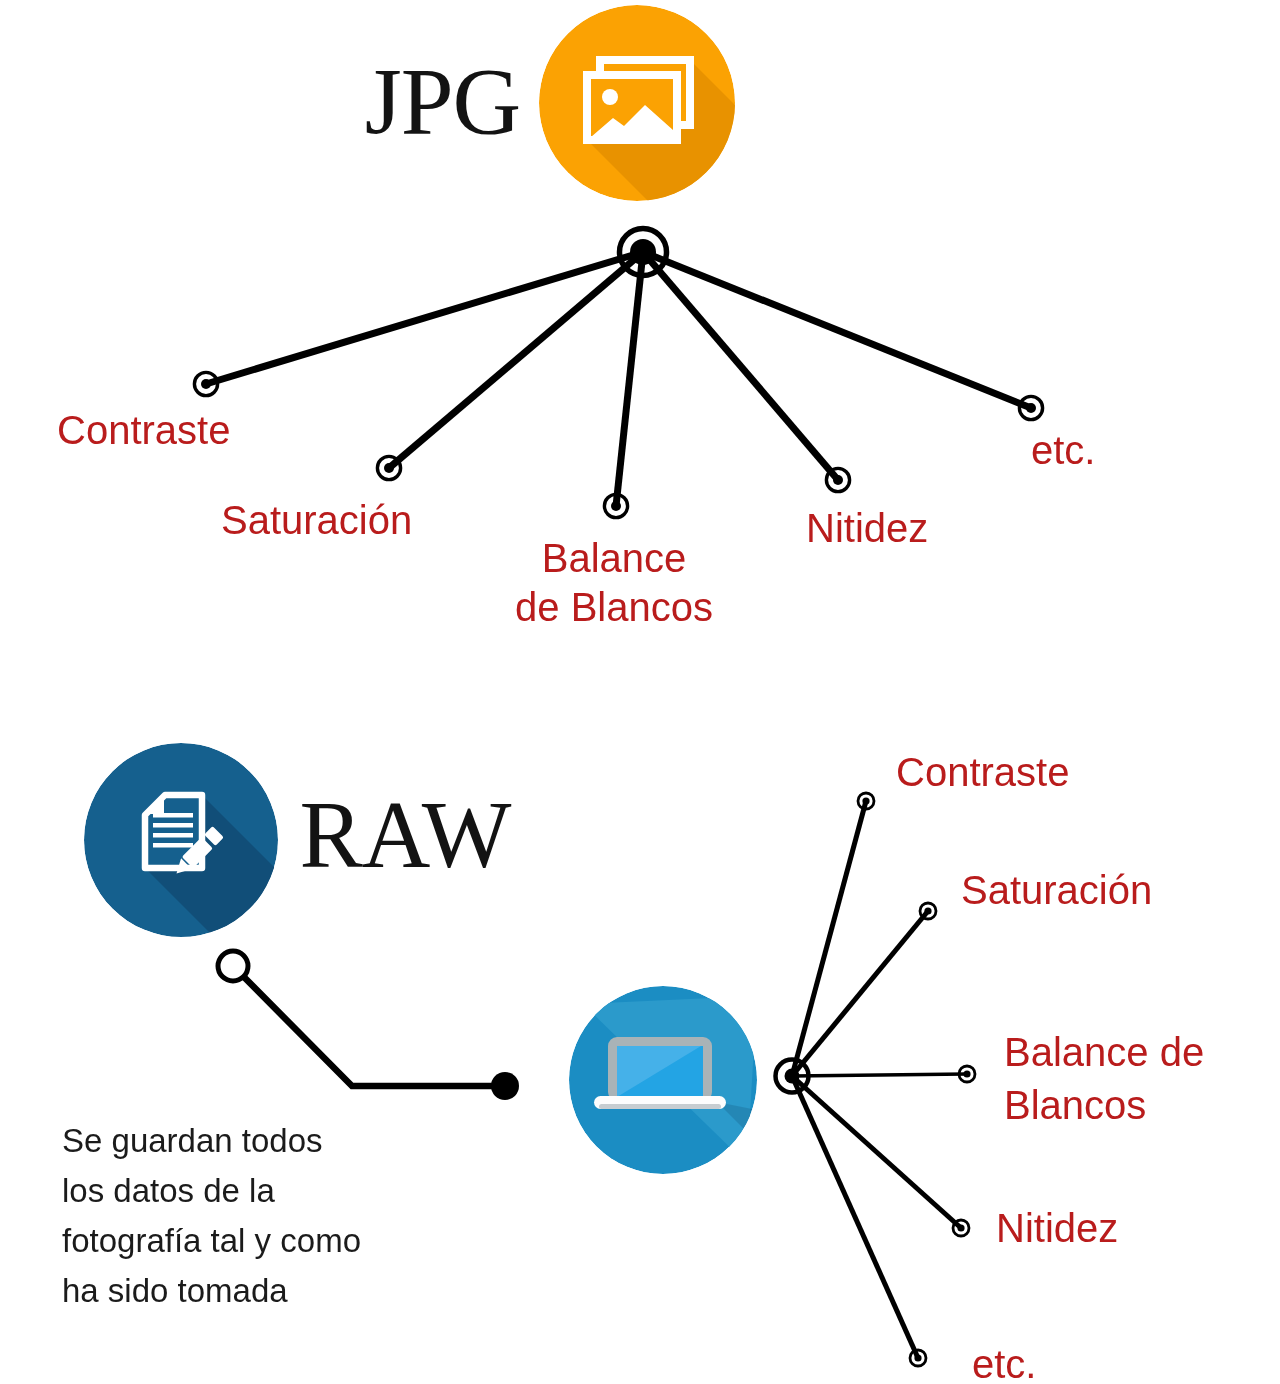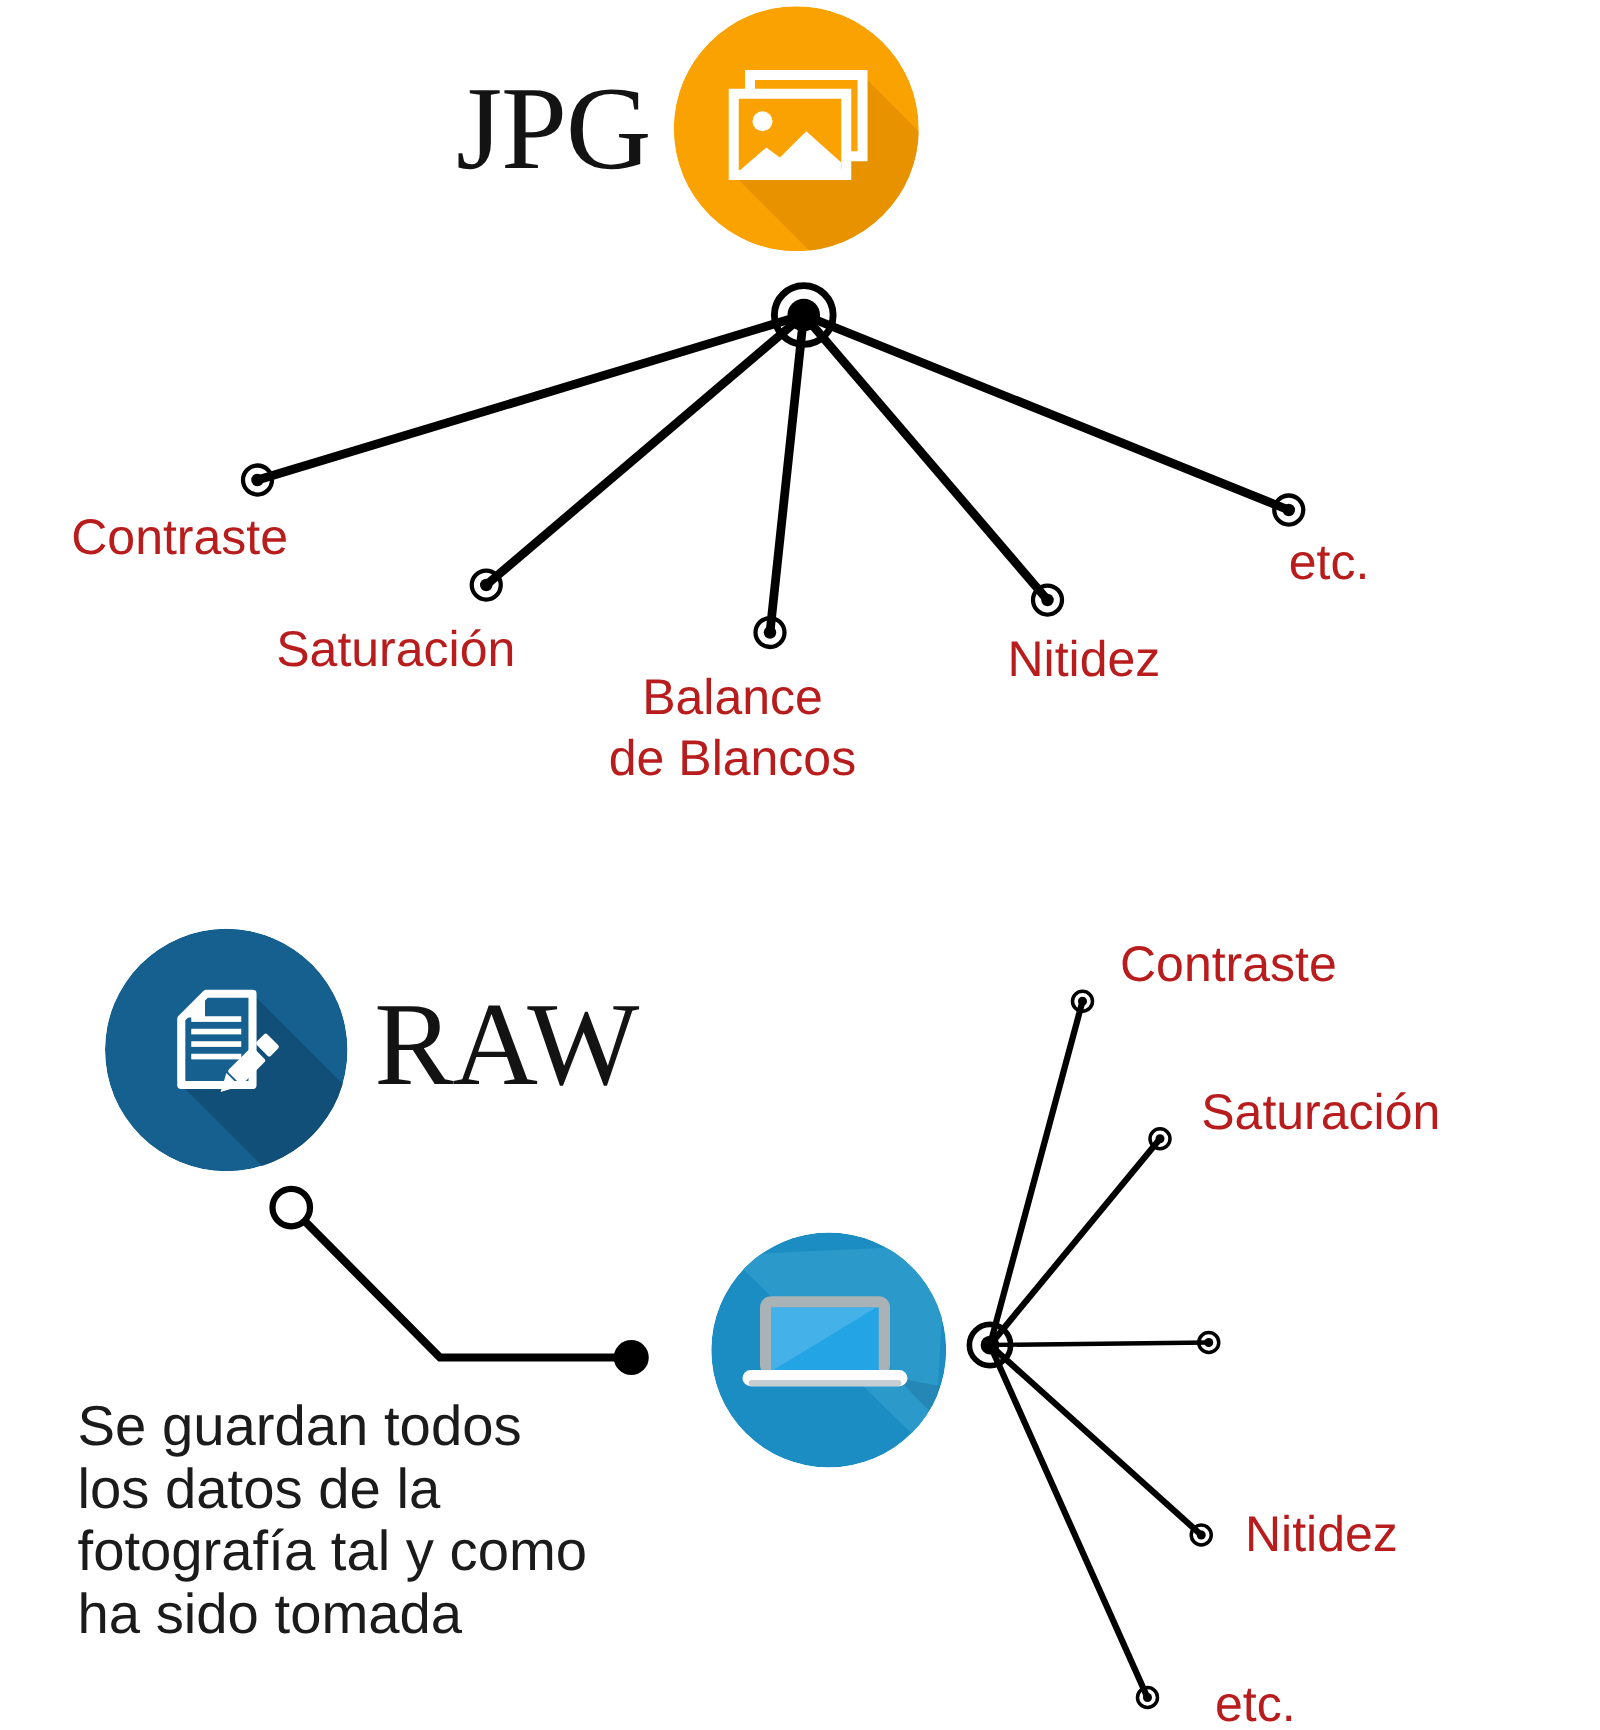--- a/index.html
+++ b/index.html
@@ -12,21 +12,21 @@
     position:absolute;font-size:40px;line-height:1.22;color:#b91c1c;
     white-space:pre-line;
   }
   .label.center{text-align:center;}
   .title{
     position:absolute;font-family:"Liberation Serif","DejaVu Serif",serif;
     font-size:95px;line-height:1;color:#131313;text-align:center;
     letter-spacing:-1px;
   }
   .desc{
-    position:absolute;font-size:45px;line-height:50px;color:#1b1b1b;
+    position:absolute;font-size:33px;line-height:50px;color:#1b1b1b;
     white-space:pre-line;
   }
   svg{display:block;}
   .connector-layer{position:absolute;left:0;top:0;}
 </style>
 </head>
 <body>
 
 <div class="canvas">
 
@@ -172,27 +172,29 @@
       <rect x="25" y="110" width="132" height="13" rx="6.5" fill="#fdfdfd"></rect>
       <rect x="30" y="118" width="122" height="5" rx="2.5" fill="#C7CDD1"></rect>
     </g>
   </svg>
 
   <div class="title" style="left:355px;top:55px;width:175px;">JPG</div>
   <div class="title" style="left:290px;top:788px;width:230px;text-align:center;">RAW</div>
 
   <div class="label" style="left:57px;top:406px;">Contraste</div>
   <div class="label" style="left:221px;top:496px;">Saturación</div>
-  <div class="label center" style="left:476px;top:534px;width:220px;">Balance
+  <div class="label center" style="left:504px;top:534px;width:220px;">Balance
 de Blancos</div>
   <div class="label" style="left:806px;top:504px;">Nitidez</div>
   <div class="label" style="left:1031px;top:426px;">etc.</div>
 
   <div class="label" style="left:896px;top:748px;">Contraste</div>
   <div class="label" style="left:961px;top:866px;">Saturación</div>
+  <div class="label" style="left:1004px;top:1026px;line-height:1.33;">Balance de
+Blancos</div>
   <div class="label" style="left:996px;top:1204px;">Nitidez</div>
   <div class="label" style="left:972px;top:1340px;">etc.</div>
 
   <div class="desc" style="left:62px;top:1116px;">Se guardan todos
 los datos de la
 fotografía tal y como
 ha sido tomada</div>
 
 </div>
 

